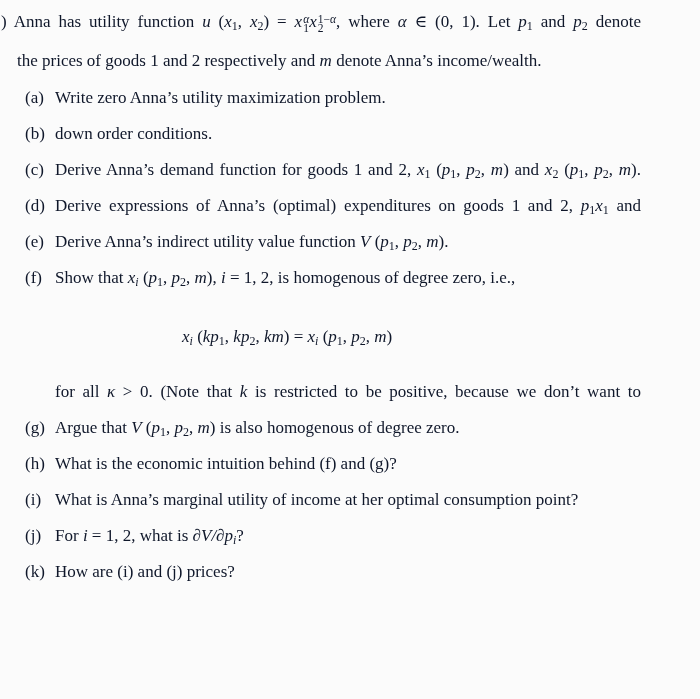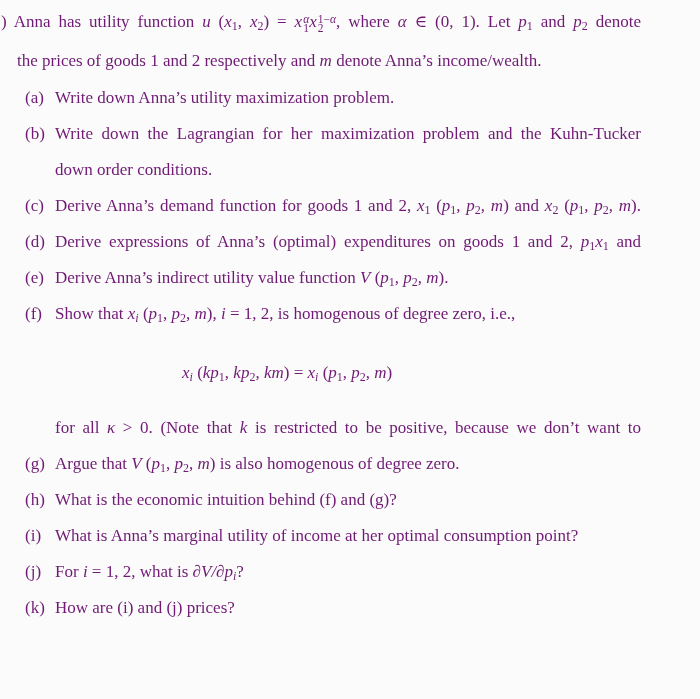--- a/index.html
+++ b/index.html
@@ -7,21 +7,21 @@
     width: 700px; height: 699px;
     background: #fbfbfb;
     overflow: hidden;
   }
   .page {
     box-sizing: border-box;
     width: 644px; height: 699px;
     padding: 2px 3px 0 0;
     font-family: "Liberation Serif", "DejaVu Serif", serif;
     font-size: 17px;
-    color: #701a75;
+    color: #0f172a;
   }
   .line { line-height: 36px; }
   .j { text-align: justify; text-align-last: justify; }
   .intro .line { line-height: 39px; }
   .intro1 { margin-left: 1px; }
   .intro2 { margin-left: 17px; }
   .item { position: relative; padding-left: 55px; }
   .lbl { position: absolute; left: 25px; top: 0; line-height: 36px; }
   .math {
     line-height: 36px;
@@ -48,27 +48,26 @@
 
 <div class="page">
   <div class="intro">
     <div class="line intro1 j">) Anna has utility function <i>u</i> (<i>x</i><sub>1</sub>, <i>x</i><sub>2</sub>) = <i>x</i><span class="stk"><span><i>α</i></span><span>1</span></span><i>x</i><span class="stk"><span>1−<i>α</i></span><span>2</span></span>, where <i>α</i> ∈ (0, 1). Let <i>p</i><sub>1</sub> and <i>p</i><sub>2</sub> denote</div>
     <div class="line intro2">the prices of goods 1 and 2 respectively and <i>m</i> denote Anna’s income/wealth.</div>
   </div>
   <div>
       <div class="item">
         <span class="lbl">(a)</span>
         <div>
-          <div class="line">Write down Anna’s utility maximization problem.</div>
+          <div class="line">Write zero Anna’s utility maximization problem.</div>
         </div>
       </div>
       <div class="item">
         <span class="lbl">(b)</span>
         <div>
-          <div class="line j">Write down the Lagrangian for her maximization problem and the Kuhn-Tucker</div>
           <div class="line">down order conditions.</div>
         </div>
       </div>
       <div class="item">
         <span class="lbl">(c)</span>
         <div>
           <div class="line j">Derive Anna’s demand function for goods 1 and 2, <i>x</i><sub>1</sub> (<i>p</i><sub>1</sub>, <i>p</i><sub>2</sub>, <i>m</i>) and <i>x</i><sub>2</sub> (<i>p</i><sub>1</sub>, <i>p</i><sub>2</sub>, <i>m</i>).</div>
         </div>
       </div>
       <div class="item">

